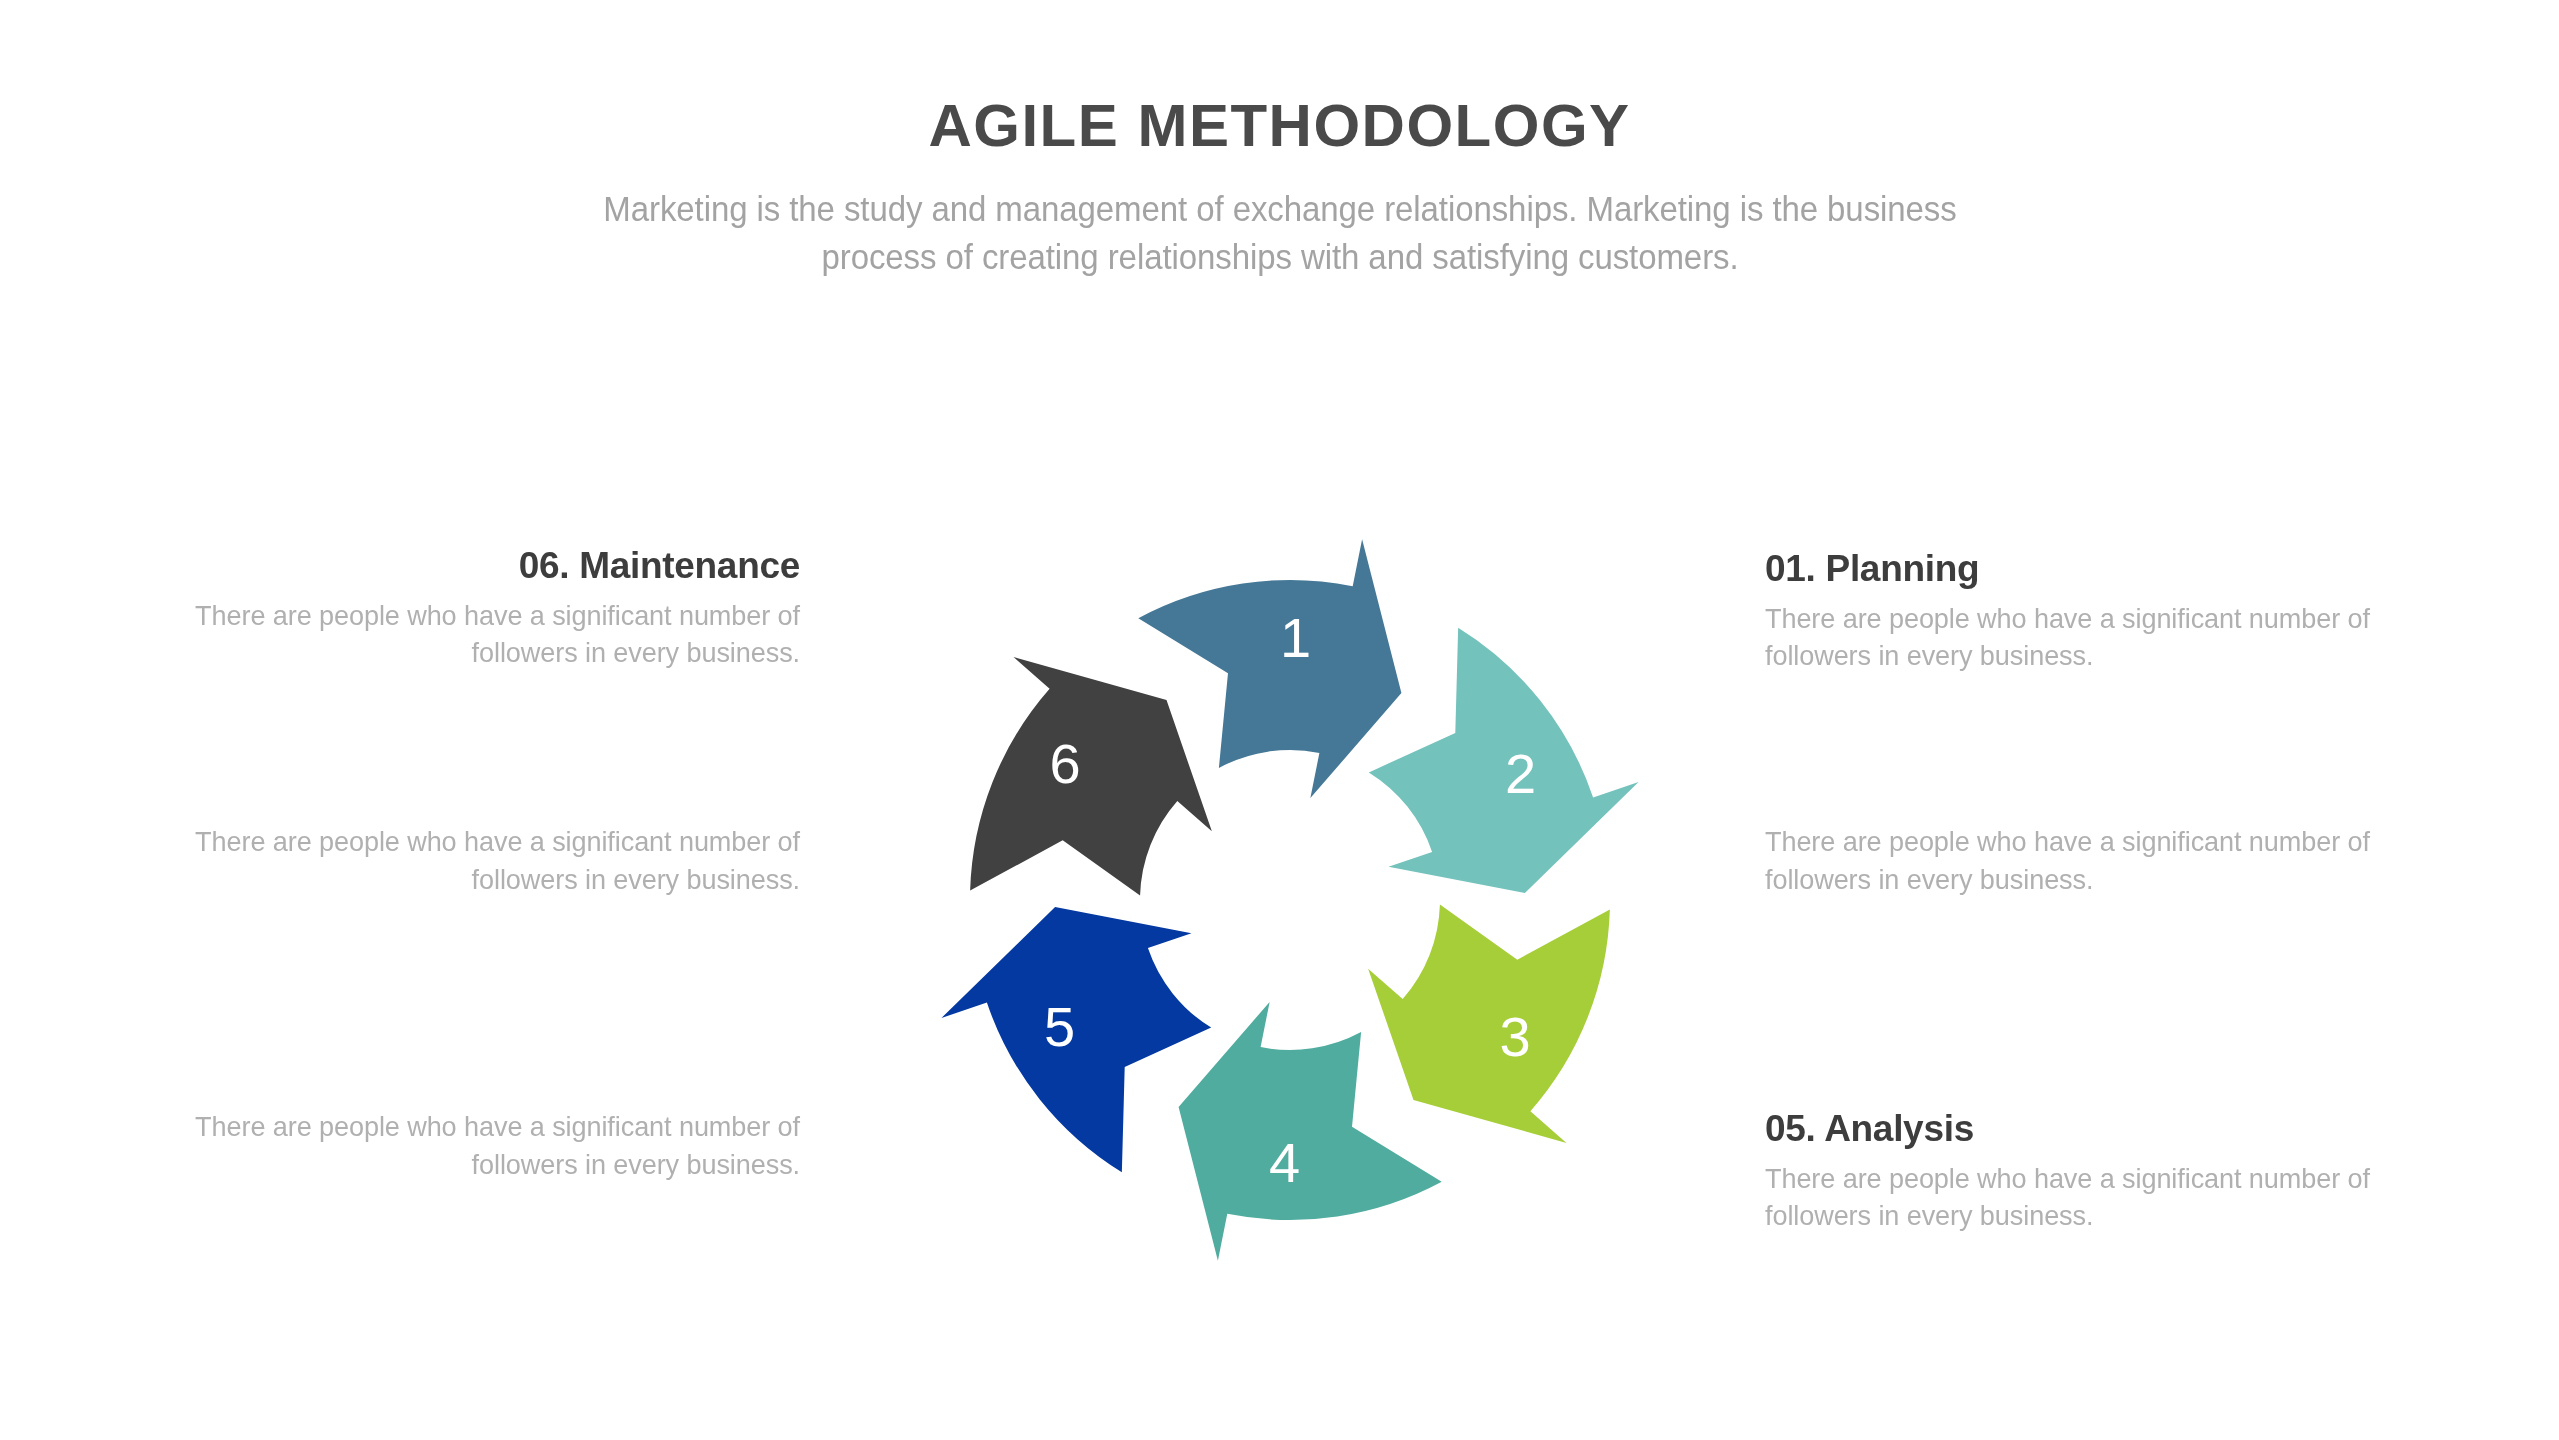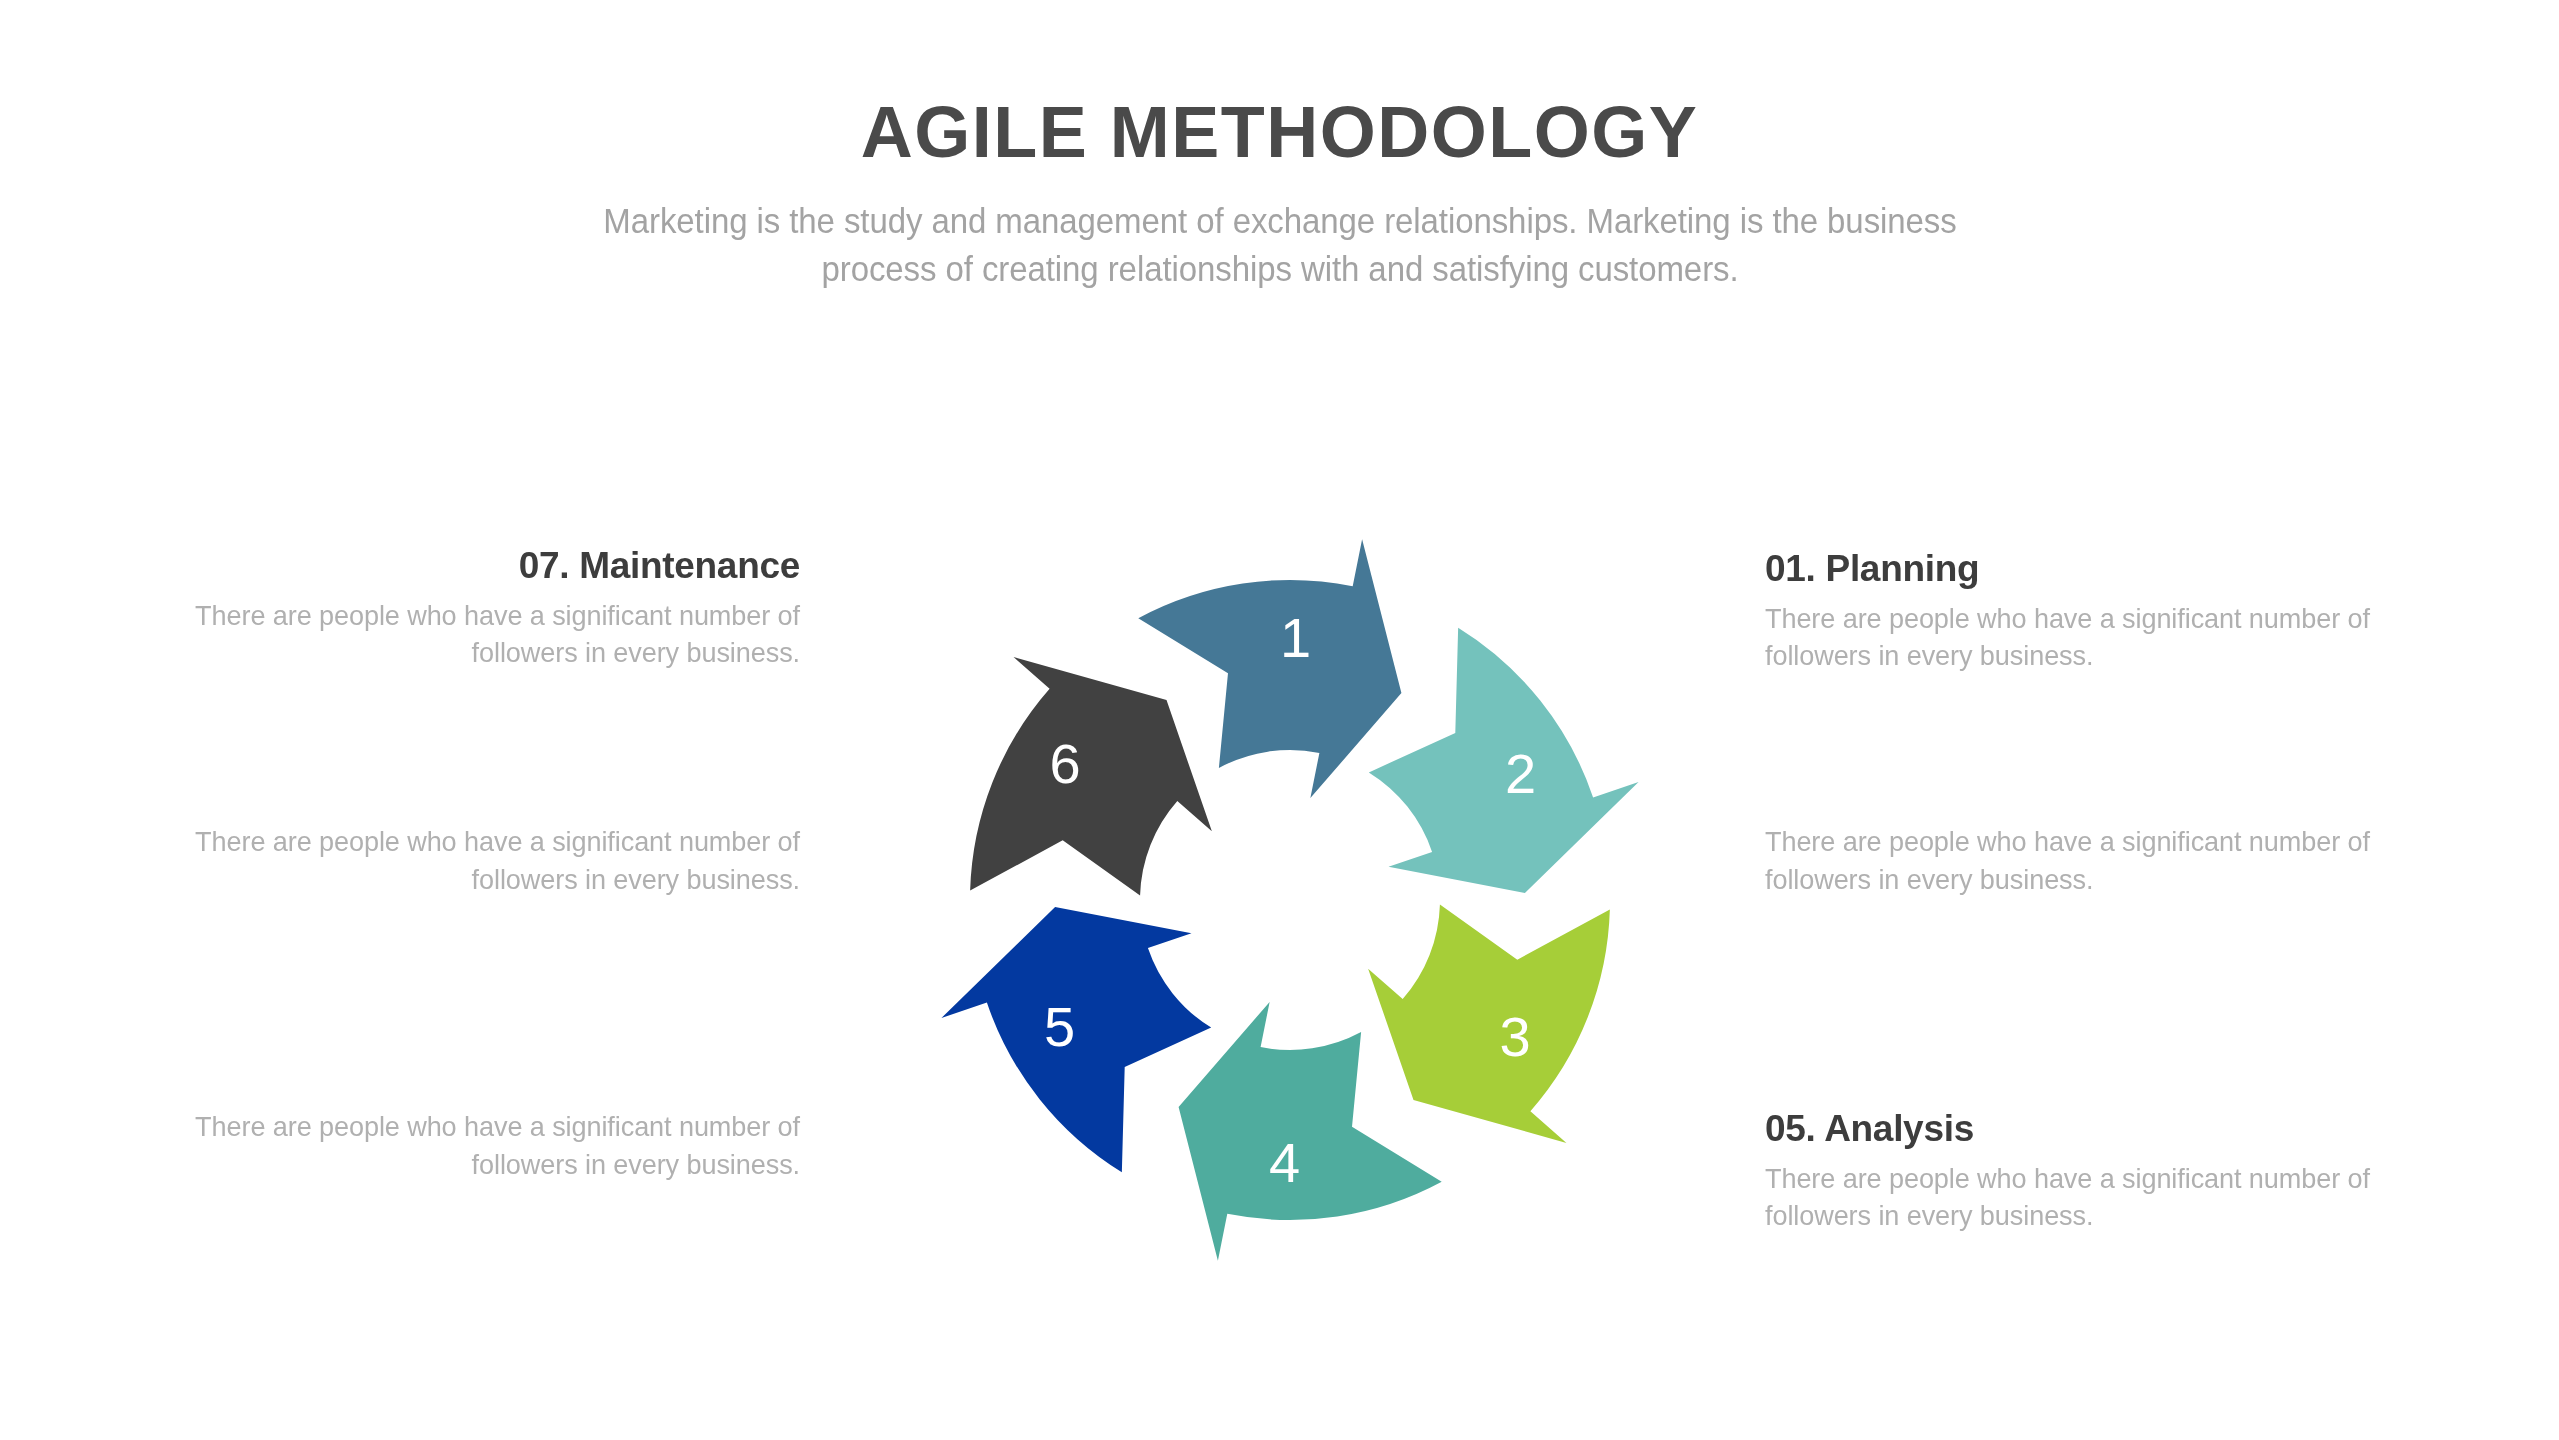--- a/index.html
+++ b/index.html
@@ -27,21 +27,21 @@
   #header {
     position: absolute;
     left: 0;
     top: 96px;
     width: 2559px;
     text-align: center;
   }
 
   #title {
     font-family: "Liberation Sans", sans-serif;
-    font-size: 72px;
+    font-size: 60px;
     font-weight: bold;
     letter-spacing: 1.5px;
     color: #4a4a4a;
     line-height: 1.0;
     margin: 0;
     white-space: nowrap;
   }
 
   #subtitle {
     margin: 30px auto 0 auto;
@@ -136,21 +136,21 @@
           <text x="690.5" y="373.3" class="seg-num" fill="#ffffff">2</text>
           <text x="685.0" y="636.2" class="seg-num" fill="#ffffff">3</text>
           <text x="454.5" y="762.9" class="seg-num" fill="#ffffff">4</text>
           <text x="229.5" y="626.7" class="seg-num" fill="#ffffff">5</text>
           <text x="235.0" y="363.8" class="seg-num" fill="#ffffff">6</text>
         </g>
     </svg>
   </div>
 
   <div class="label-block left" style="left:120px; top:545px;">
-    <div class="label-title">07. Maintenance</div>
+    <div class="label-title">06. Maintenance</div>
     <div class="label-body">There are people who have a significant number of followers in every business.</div>
   </div>
 
   <div class="label-block left" style="left:120px; top:823px;">
     <div class="label-body">There are people who have a significant number of followers in every business.</div>
   </div>
 
   <div class="label-block left" style="left:120px; top:1108px;">
     <div class="label-body">There are people who have a significant number of followers in every business.</div>
   </div>

